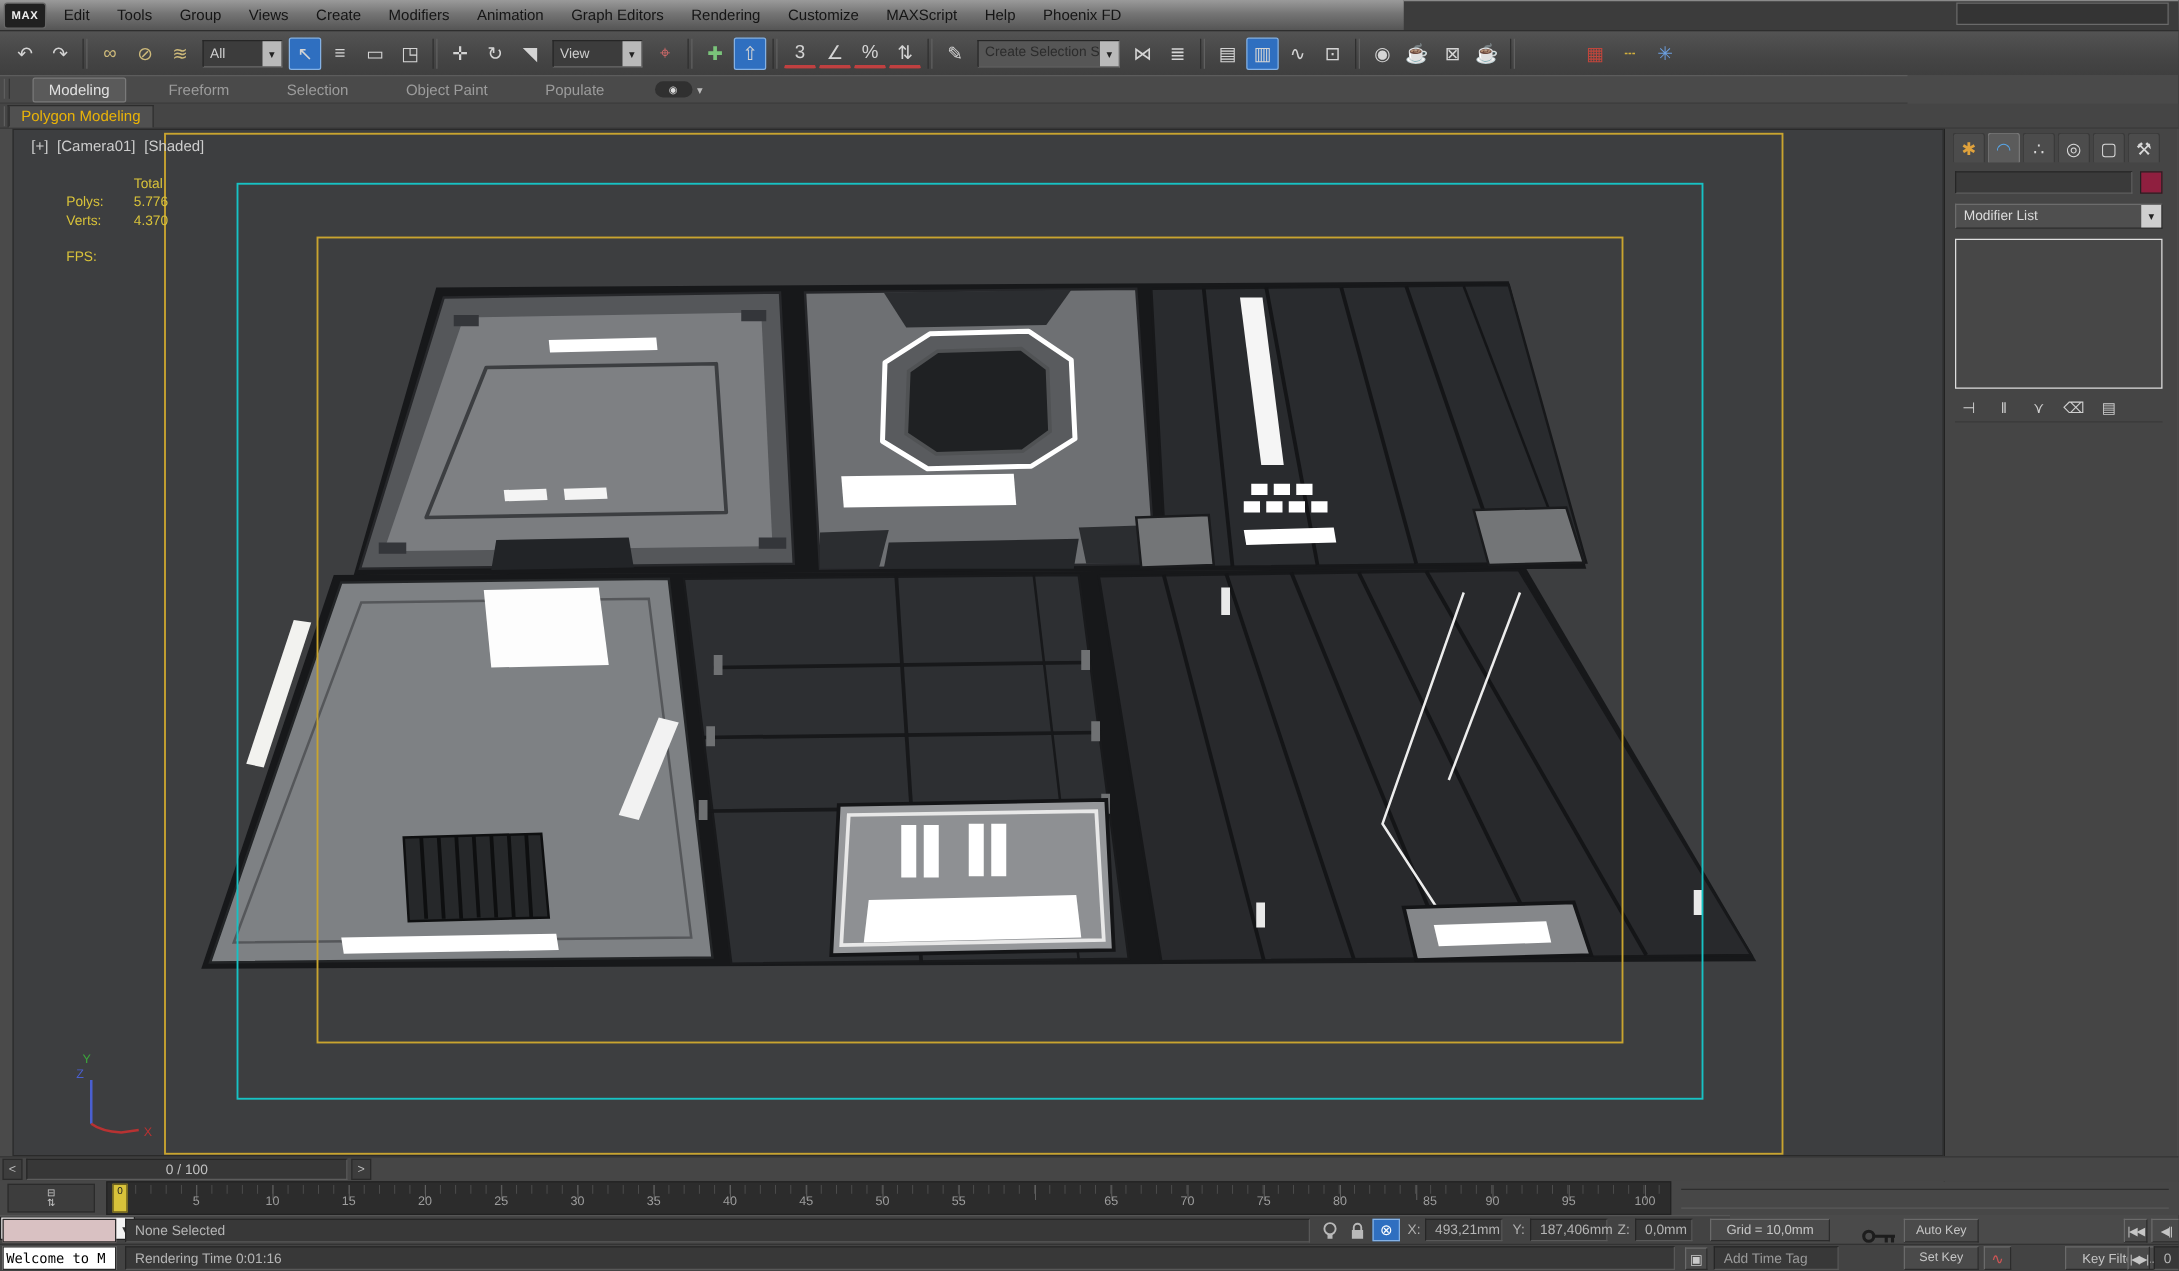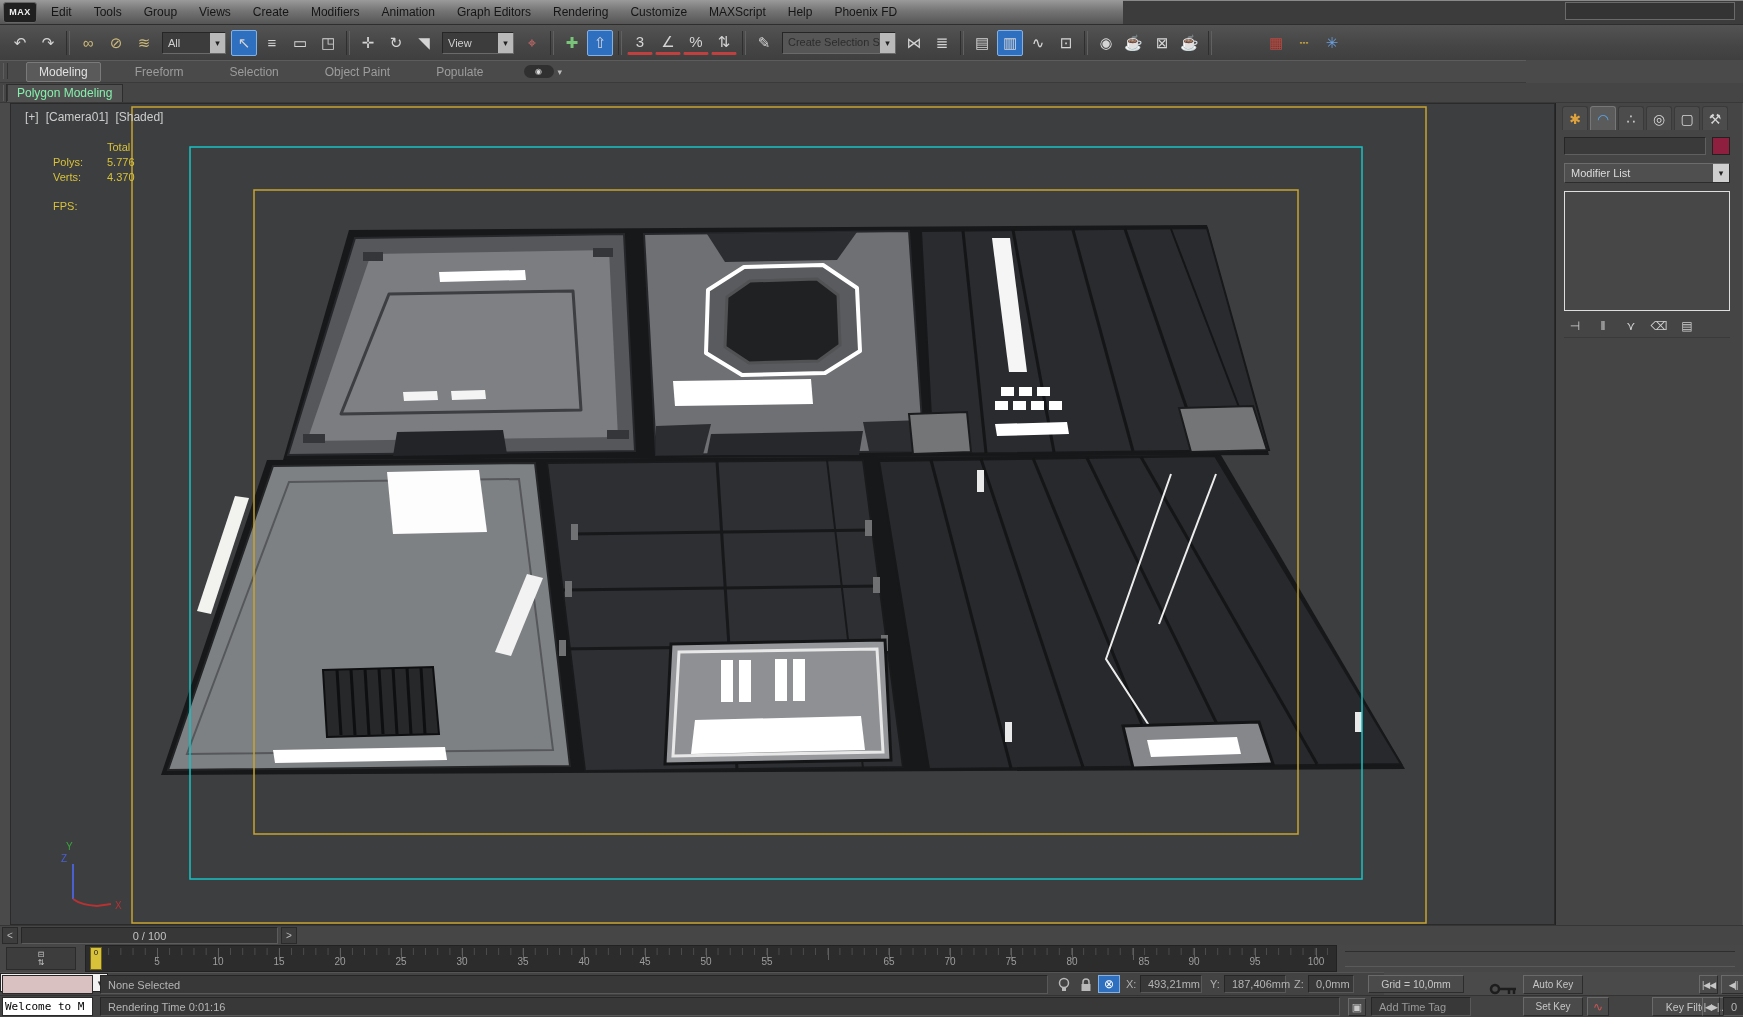--- a/index.html
+++ b/index.html
@@ -36,21 +36,21 @@
 
   
   #ribbon1{left:0;top:60px;width:1526px;height:23px;background:#4a4a4a;border-top:1px solid #5c5c5c;border-bottom:1px solid #3a3a3a;box-sizing:border-box;display:flex;align-items:center;padding-left:26px;}
   .rtab{font-size:12px;color:#9c9c9c;padding:2px 12px;margin-right:22px;}
   .rtab.active{background:#5a5a5a;border:1px solid #7a7a7a;border-radius:2px;color:#e0e0e0;}
   #ribbon-pill{width:30px;height:13px;background:#303030;border-radius:7px;margin-left:6px;
      display:flex;align-items:center;justify-content:center;color:#ddd;font-size:8px;}
   #ribbon-pill-chev{color:#bbb;font-size:9px;margin-left:4px;}
   #ribbon2{left:0;top:83px;width:1743px;height:20px;background:#454545;border-bottom:1px solid #383838;box-sizing:border-box;}
   #polytab{left:6px;top:1px;height:17px;padding:0 10px;background:#505050;border:1px solid #2d2d2d;border-bottom:none;
-     color:#86efac;font-size:12px;line-height:17px;}
+     color:#eab308;font-size:12px;line-height:17px;}
   .grip{width:3px;height:16px;border-left:1px solid #5e5e5e;border-right:1px solid #333;}
   #grip1{left:3px;top:63px;} #grip2{left:3px;top:85px;}
 
   
   #viewport{left:10px;top:103px;width:1545px;height:822px;background:var(--viewport_bg);
      border:1px solid #2a2a2a;box-sizing:border-box;}
   #vp-label{left:14px;top:6px;display:flex;gap:7px;font-size:12px;color:#cdcdcd;}
   #vp-stats{left:6px;top:36px;font-size:11px;color:var(--stats_yellow);}
   .stat-row{display:flex;line-height:15px;}
   .stat-row .l{width:42px;text-align:left;padding-left:36px;}

